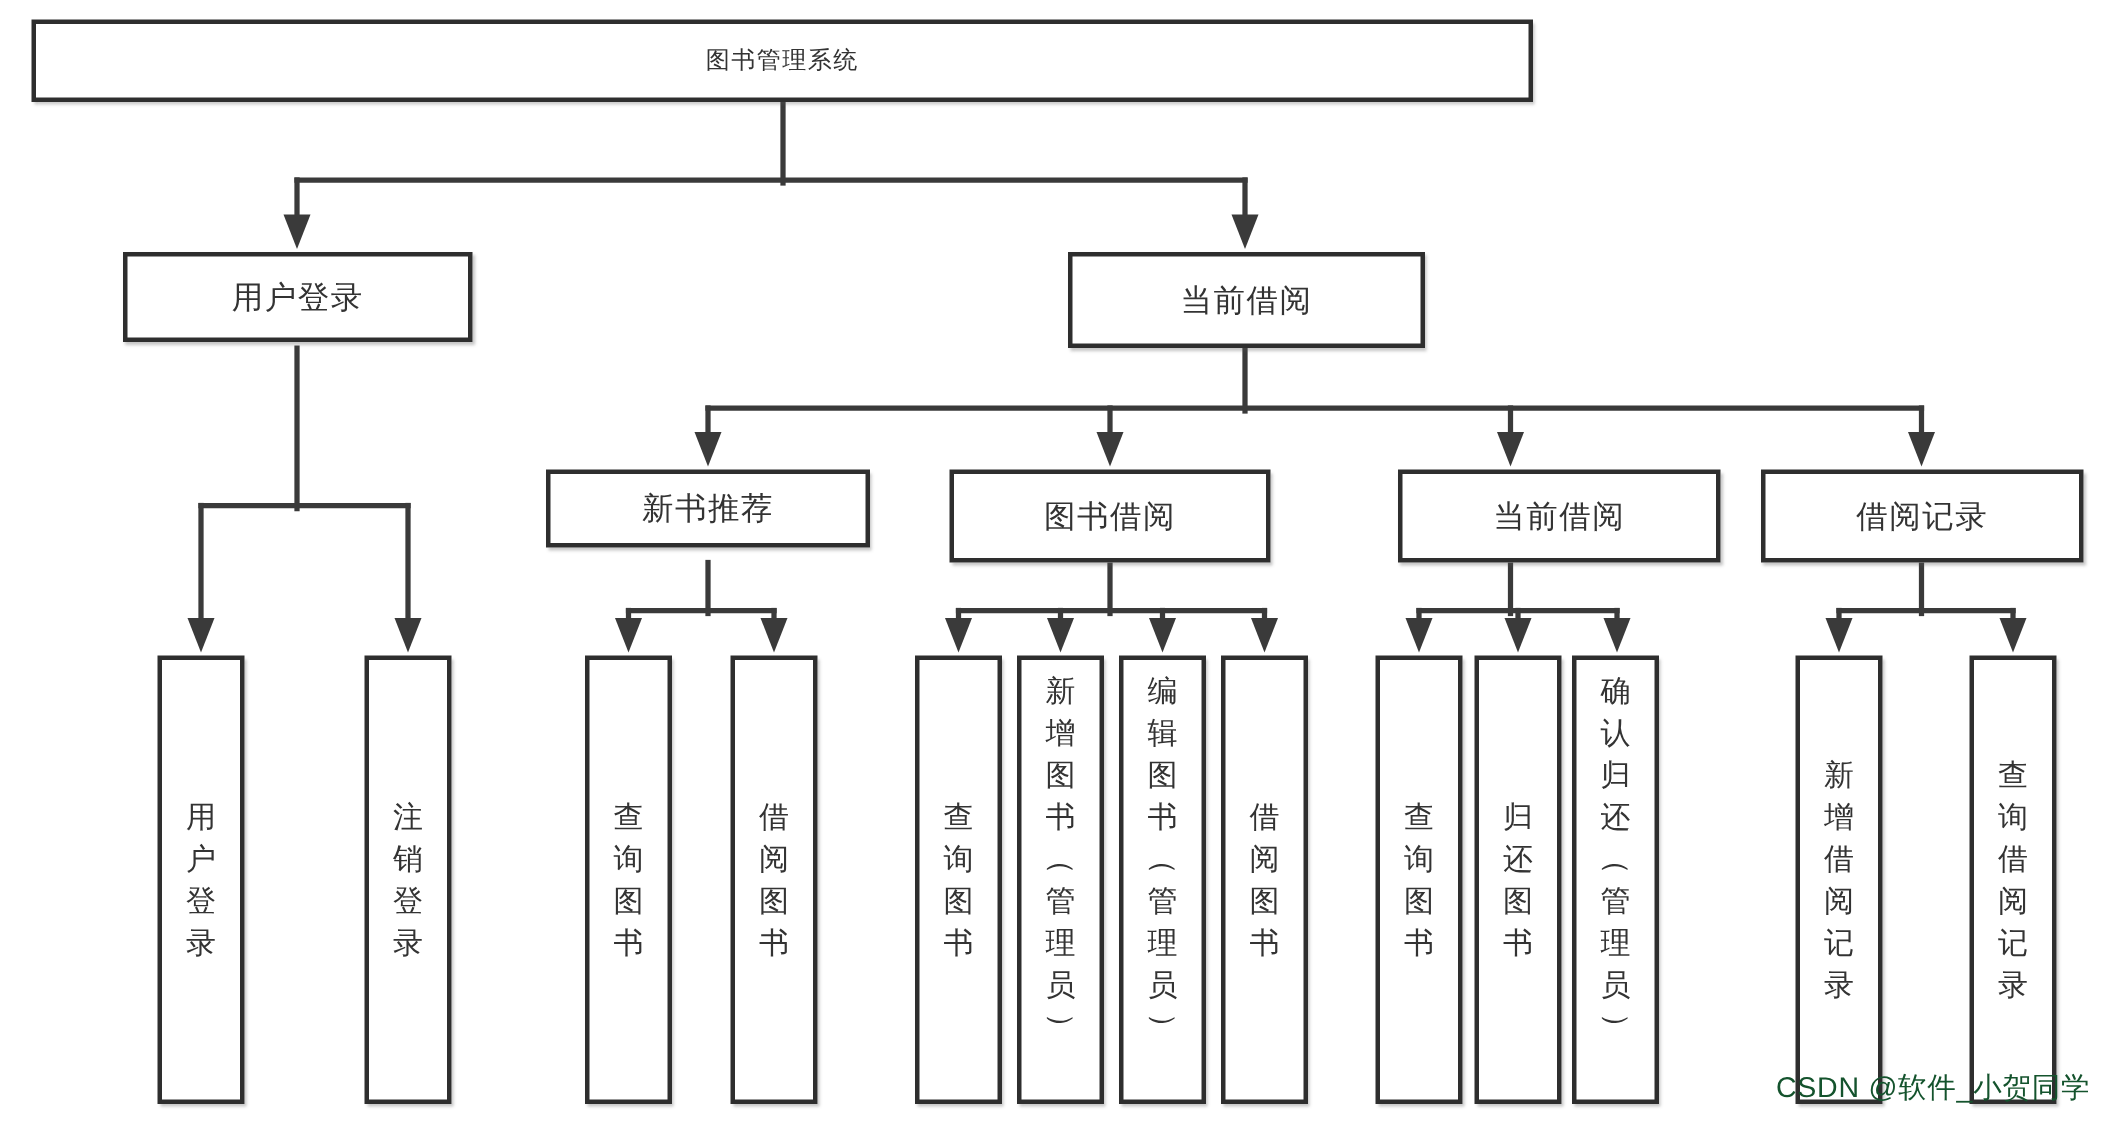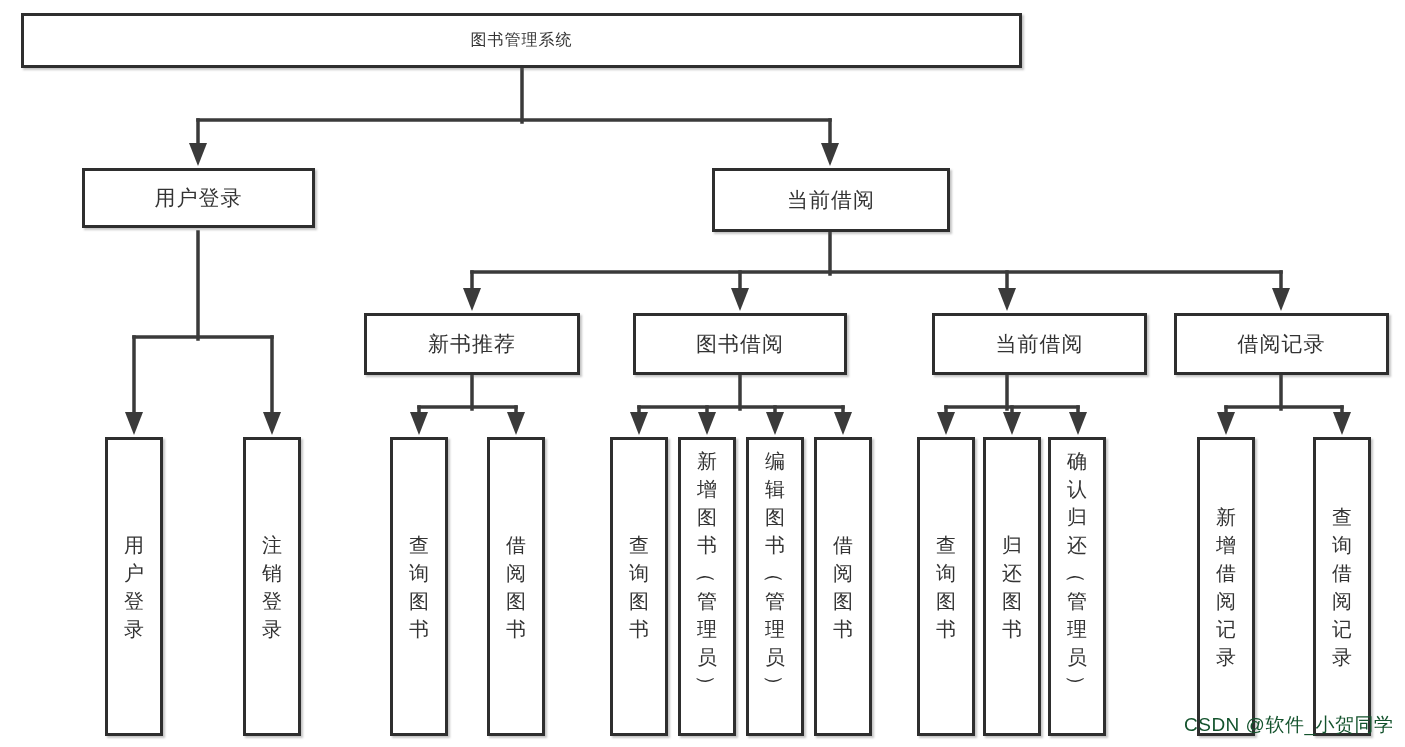--- a/index.html
+++ b/index.html
@@ -105,21 +105,21 @@
     <span class="label">图书管理系统</span>
   </div>
 
   <div class="node" style="left:82px;top:168px;width:233px;height:60px;">
     <span class="label">用户登录</span>
   </div>
   <div class="node" style="left:712px;top:168px;width:238px;height:64px;">
     <span class="label">当前借阅</span>
   </div>
 
-  <div class="node" style="left:364px;top:313px;width:216px;height:62px;font-family:Liberation Serif, serif;">
+  <div class="node" style="left:364px;top:313px;width:216px;height:52px;font-family:Liberation Serif, serif;">
     <span class="label">新书推荐</span>
   </div>
   <div class="node" style="left:633px;top:313px;width:214px;height:62px;">
     <span class="label">图书借阅</span>
   </div>
   <div class="node" style="left:900px;top:313px;width:215px;height:62px;margin-left:32px;">
     <span class="label">当前借阅</span>
   </div>
   <div class="node" style="left:1174px;top:313px;width:215px;height:62px;align-items:center;">
     <span class="label">借阅记录</span>

